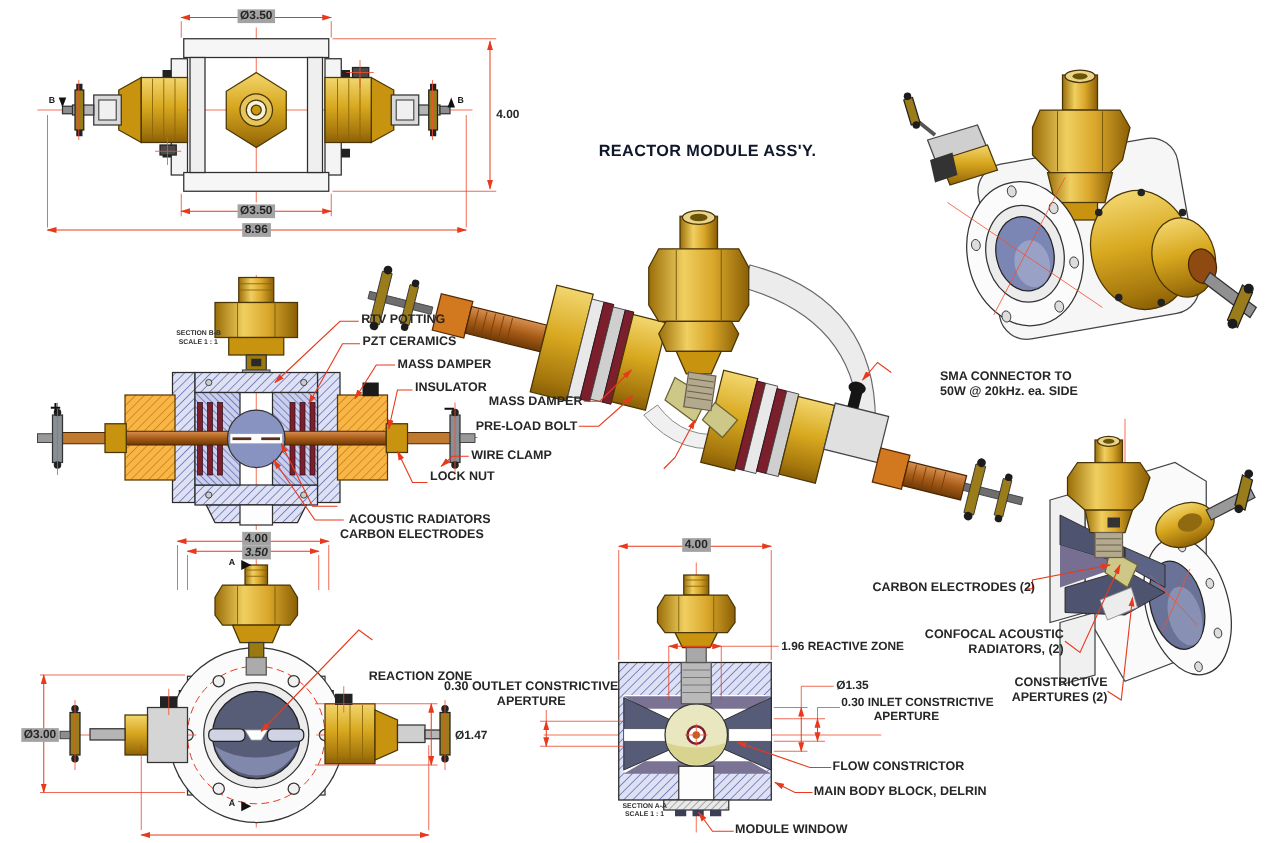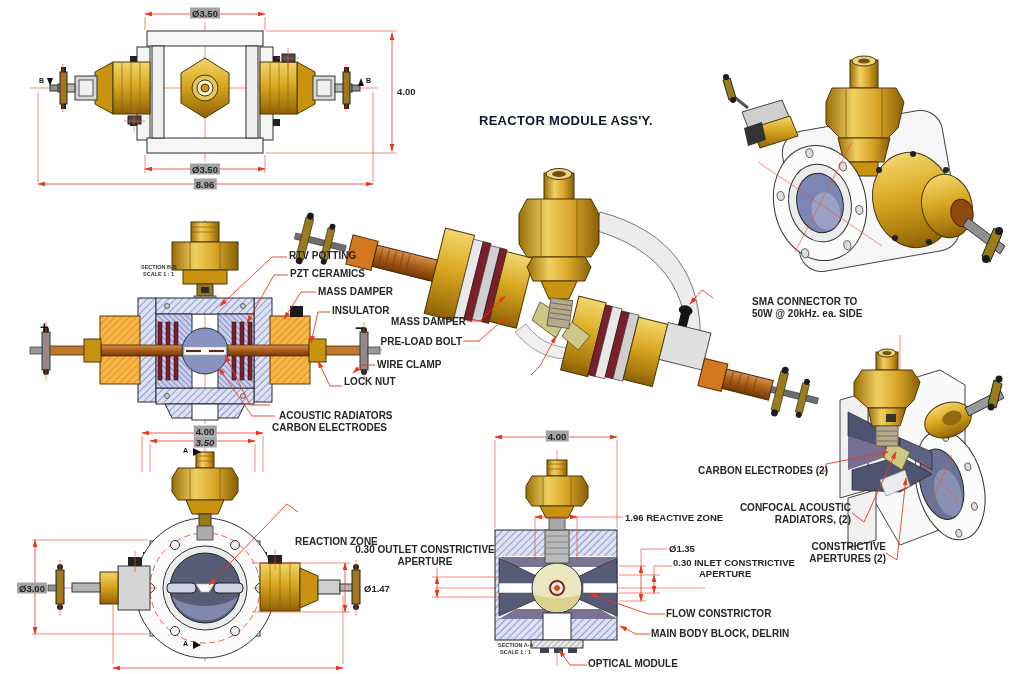--- a/index.html
+++ b/index.html
@@ -602,21 +602,21 @@
   <div>0.30 OUTLET CONSTRICTIVE</div>
   <div>APERTURE</div>
 </div>
 <div class="D" style="left:557px;top:436px;">4.00</div>
 <div class="DL" style="left:625px;top:512px;">1.96  REACTIVE ZONE</div>
 <div class="DL" style="left:669px;top:543px;text-align:right;">Ø1.35</div>
 <div class="DL" style="left:673px;top:557px;">0.30 INLET CONSTRICTIVE</div>
 <div class="DL" style="left:699px;top:568px;">APERTURE</div>
 <div class="L" style="left:666px;top:608px;">FLOW CONSTRICTOR</div>
 <div class="L" style="left:651px;top:628px;">MAIN BODY BLOCK, DELRIN</div>
-<div class="L" style="left:588px;top:658px;">OPTICAL MODULE</div>
+<div class="L" style="left:588px;top:658px;">MODULE WINDOW</div>
 <div class="T" style="left:498px;top:642px;">SECTION  A-A</div>
 <div class="T" style="left:500px;top:649px;">SCALE 1 : 1</div>
 
 <div class="L R" style="left:698px;top:465px;width:120px;">CARBON ELECTRODES (2)</div>
 <div class="L R" style="left:739px;top:502px;width:112px;">
   <div>CONFOCAL ACOUSTIC</div>
   <div>RADIATORS, (2)</div>
 </div>
 <div class="L R" style="left:780px;top:541px;width:106px;">
   <div>CONSTRICTIVE</div>

